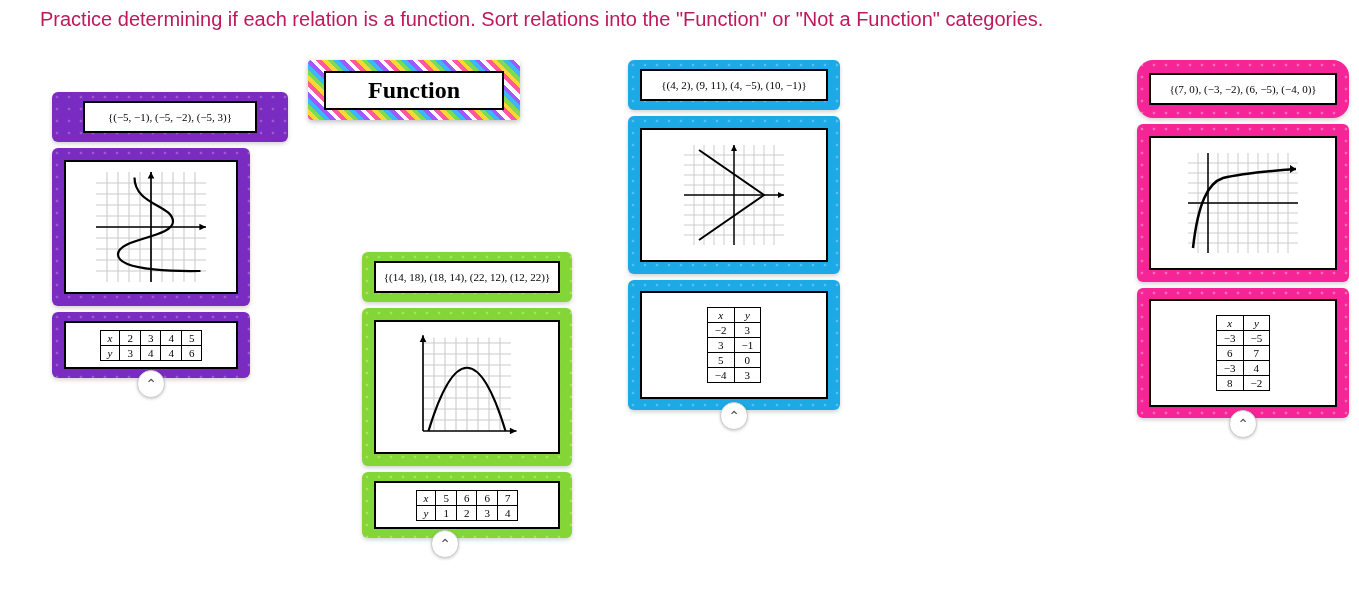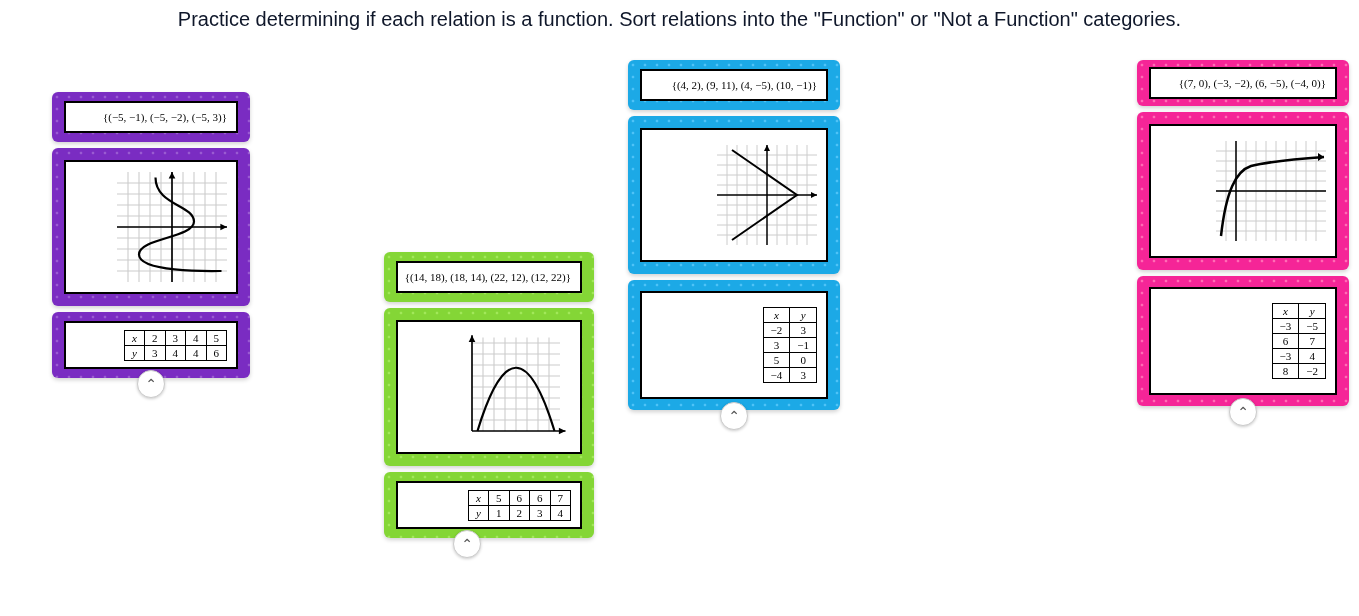--- a/index.html
+++ b/index.html
@@ -5,22 +5,21 @@
   * { box-sizing: border-box; margin: 0; padding: 0; }
   body {
     font-family: -apple-system, BlinkMacSystemFont, "Segoe UI", Arial, sans-serif;
     background: #fff;
     width: 1359px;
     height: 616px;
     overflow: hidden;
     position: relative;
   }
   .instructions {
-    text-align: center;
-    color: #0f172a;
+    color: #be185d;
     font-size: 20px;
     line-height: 1.5;
     padding: 4px 40px 8px 40px;
   }
   .board {
     position: relative;
     width: 100%;
     height: calc(100% - 80px);
   }
   .stack {
@@ -34,23 +33,23 @@
     justify-content: center;
     box-shadow: 0 2px 4px rgba(0,0,0,0.18);
     cursor: grab;
   }
   .card-inner {
     background: #fff;
     border: 2px solid #000;
     border-radius: 0;
     display: flex;
     flex-direction: column;
-    align-items: flex-end;
+    align-items: center;
     justify-content: center;
-    padding: 4px 9px;
+    padding: 4px 20px;
   }
   .set-text {
     font-family: Georgia, 'Times New Roman', serif;
     font-size: 11px;
     white-space: nowrap;
   }
   .xy-table {
     border-collapse: collapse;
     font-family: Georgia, 'Times New Roman', serif;
     font-size: 11px;
@@ -124,24 +123,29 @@
 </style>
 </head>
 <body>
 
 <div class="instructions">
   <span>Practice determining if each relation is a function. Sort relations into the "Function" or "Not a Function" categories.</span><br>
 </div>
 
 <div class="board">
 
+  <div class="bin-label bg-stripes" style="left:308px; top:18px; width:212px; height:60px; padding:10px;">
+    <div class="bin-inner" style="width:180px; text-align:center;">
+      <span>Function</span>
+    </div>
+  </div>
 
 
   <div class="stack" style="left:52px; top:50px; width:198px;">
-    <div class="card bg-purple" style="width:198px; height:50px;">
+    <div class="card bg-purple" style="width:236px; height:50px;">
       <div class="card-inner" style="width:174px; height:32px;">
         <span class="set-text">{(−5, −1), (−5, −2), (−5, 3)}</span>
       </div>
     </div>
     <div class="card bg-purple" style="width:198px; height:158px;">
       <div class="card-inner" style="width:174px; height:134px;">
         <svg width="110" height="110" viewBox="0 0 100 100">
           <g stroke="#ccc" stroke-width="1">
               <line x1="0" y1="10" x2="100" y2="10"></line>
               <line x1="0" y1="20" x2="100" y2="20"></line>
@@ -190,21 +194,21 @@
               </tr>
         </tbody>
           </table>
       </div>
     </div>
     <div class="collapse-btn">
       <span>⌃</span>
     </div>
   </div>
 
-  <div class="stack" style="left:384px; top:210px; width:166px;">
+  <div class="stack" style="left:362px; top:210px; width:166px;">
     <div class="card bg-green" style="width:210px; height:50px;">
       <div class="card-inner" style="width:186px; height:32px;">
         <span class="set-text">{(14, 18), (18, 14), (22, 12), (12, 22)}</span>
       </div>
     </div>
     <div class="card bg-green" style="width:210px; height:158px;">
       <div class="card-inner" style="width:186px; height:134px;">
         <svg width="110" height="110" viewBox="0 0 100 100">
           <g stroke="#ccc" stroke-width="1">
               <line x1="10" y1="10" x2="90" y2="10"></line>
@@ -320,21 +324,21 @@
         </tbody>
           </table>
       </div>
     </div>
     <div class="collapse-btn">
       <span>⌃</span>
     </div>
   </div>
 
   <div class="stack" style="left:1137px; top:18px; width:212px;">
-    <div class="card bg-pink" style="width:212px; height:46px;">
+    <div class="card bg-pink" style="width:212px; height:58px;border-radius:16px;">
       <div class="card-inner" style="width:188px; height:32px;">
         <span class="set-text">{(7, 0), (−3, −2), (6, −5), (−4, 0)}</span>
       </div>
     </div>
     <div class="card bg-pink" style="width:212px; height:158px;">
       <div class="card-inner" style="width:188px; height:134px;">
         <svg width="110" height="100" viewBox="0 0 110 100">
           <g stroke="#ccc" stroke-width="1">
               <line x1="0" y1="10" x2="110" y2="10"></line>
               <line x1="0" y1="20" x2="110" y2="20"></line>

